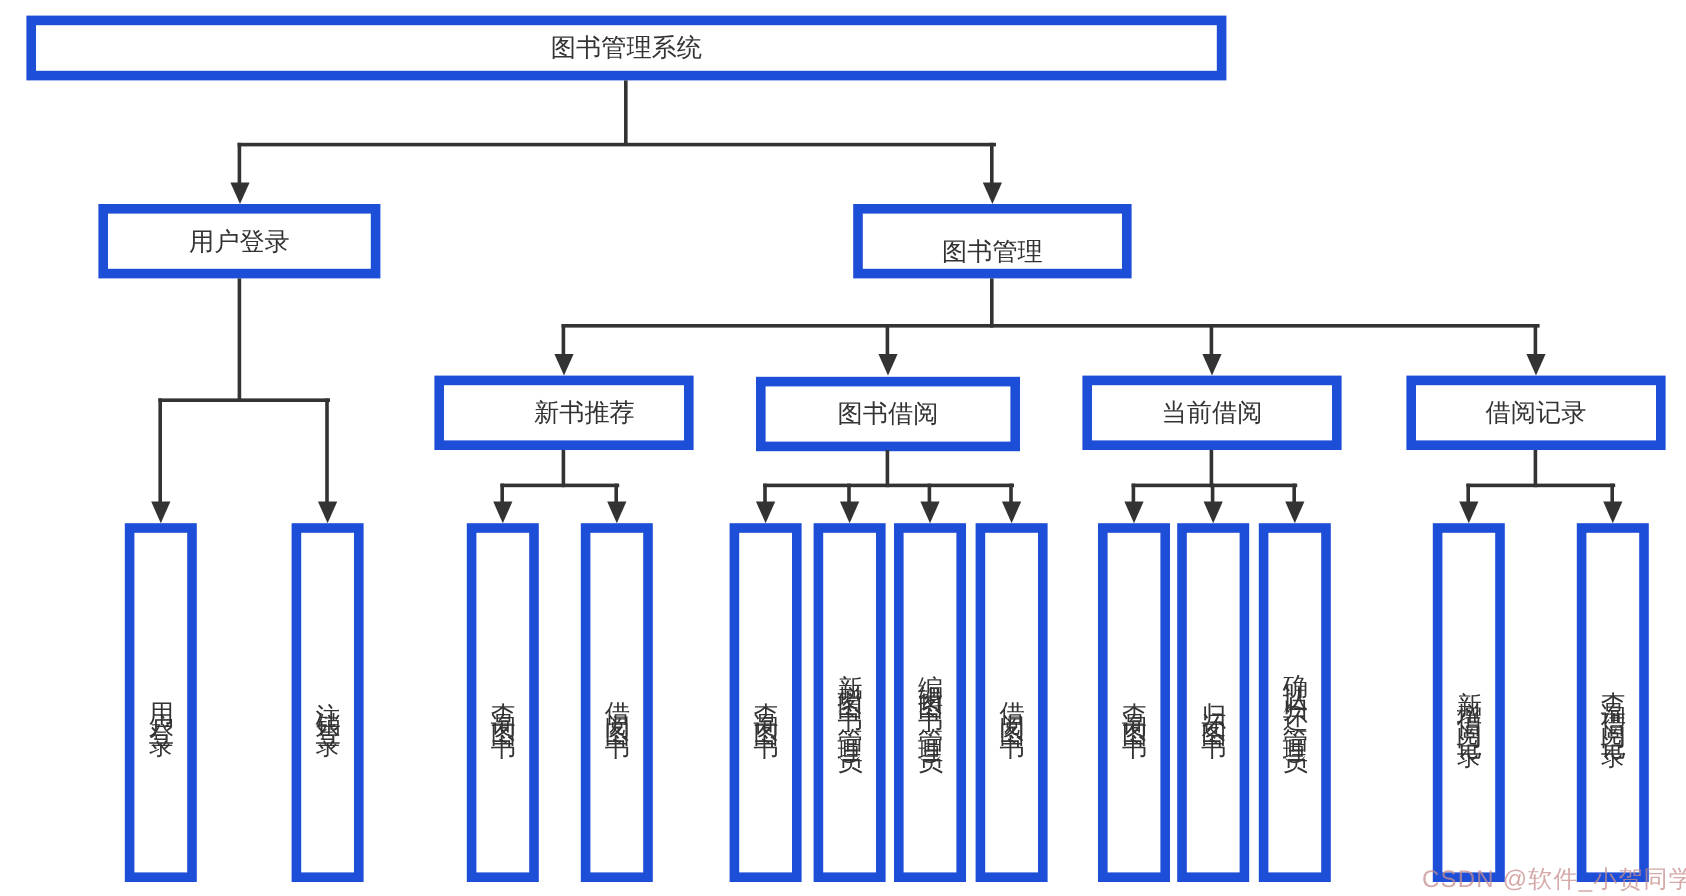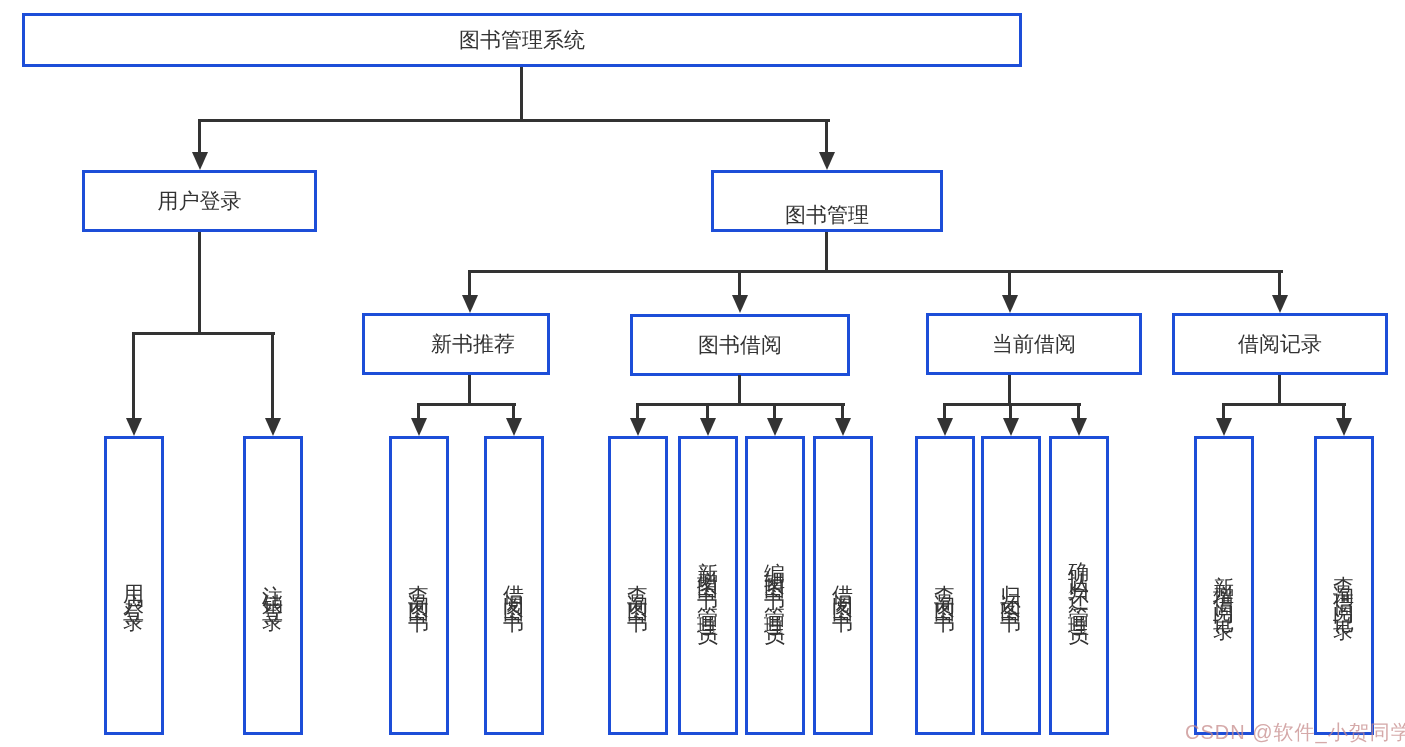--- a/index.html
+++ b/index.html
@@ -2,21 +2,21 @@
 <html><head>
 <meta charset="utf-8">
 <style>
   html,body{margin:0;padding:0;background:#ffffff;}
   #stage{
     position:relative;width:1405px;height:747px;background:#ffffff;
     font-family:"Liberation Sans",sans-serif;color:#333333;overflow:hidden;
   }
   .box{
     position:absolute;box-sizing:border-box;background:#ffffff;
-    border:3px solid #1d4ed8;display:flex;align-items:center;justify-content:center;
+    border:8px solid #1d4ed8;display:flex;align-items:center;justify-content:center;
     font-size:21px;color:#333333;
   }
   .vt{
     writing-mode:vertical-rl;text-orientation:mixed;
     letter-spacing:9px;line-height:1;font-size:21px;
   }
   .hl,.vl{position:absolute;background:#333333;}
   .ar{
     position:absolute;width:0;height:0;
     border-left:8px solid transparent;border-right:8px solid transparent;
@@ -61,27 +61,27 @@
   <div class="hl" style="left:468px;top:270px;width:815px;height:3px;"></div>
   <div class="vl" style="left:468px;top:270px;width:3px;height:27px;"></div>
   <div class="ar" style="left:462px;top:295px;"></div>
   <div class="vl" style="left:738px;top:270px;width:3px;height:27px;"></div>
   <div class="ar" style="left:732px;top:295px;"></div>
   <div class="vl" style="left:1008px;top:270px;width:3px;height:27px;"></div>
   <div class="ar" style="left:1002px;top:295px;"></div>
   <div class="vl" style="left:1278px;top:270px;width:3px;height:27px;"></div>
   <div class="ar" style="left:1272px;top:295px;"></div>
 
-  <div class="box" style="left:362px;top:313px;width:188px;height:62px;padding-left:34px;">
+  <div class="box" style="left:362px;top:313px;width:216px;height:62px;padding-left:34px;">
     <span>新书推荐</span>
   </div>
   <div class="box" style="left:630px;top:314px;width:220px;height:62px;">
     <span>图书借阅</span>
   </div>
-  <div class="box" style="left:902px;top:313px;width:216px;height:62px;margin-left:24px;">
+  <div class="box" style="left:902px;top:313px;width:216px;height:62px;">
     <span>当前借阅</span>
   </div>
   <div class="box" style="left:1172px;top:313px;width:216px;height:62px;">
     <span>借阅记录</span>
   </div>
 
   <div class="vl" style="left:468px;top:375px;width:3px;height:31px;"></div>
   <div class="hl" style="left:417px;top:403px;width:99px;height:3px;"></div>
   <div class="vl" style="left:417px;top:403px;width:3px;height:17px;"></div>
   <div class="ar" style="left:411px;top:418px;"></div>

